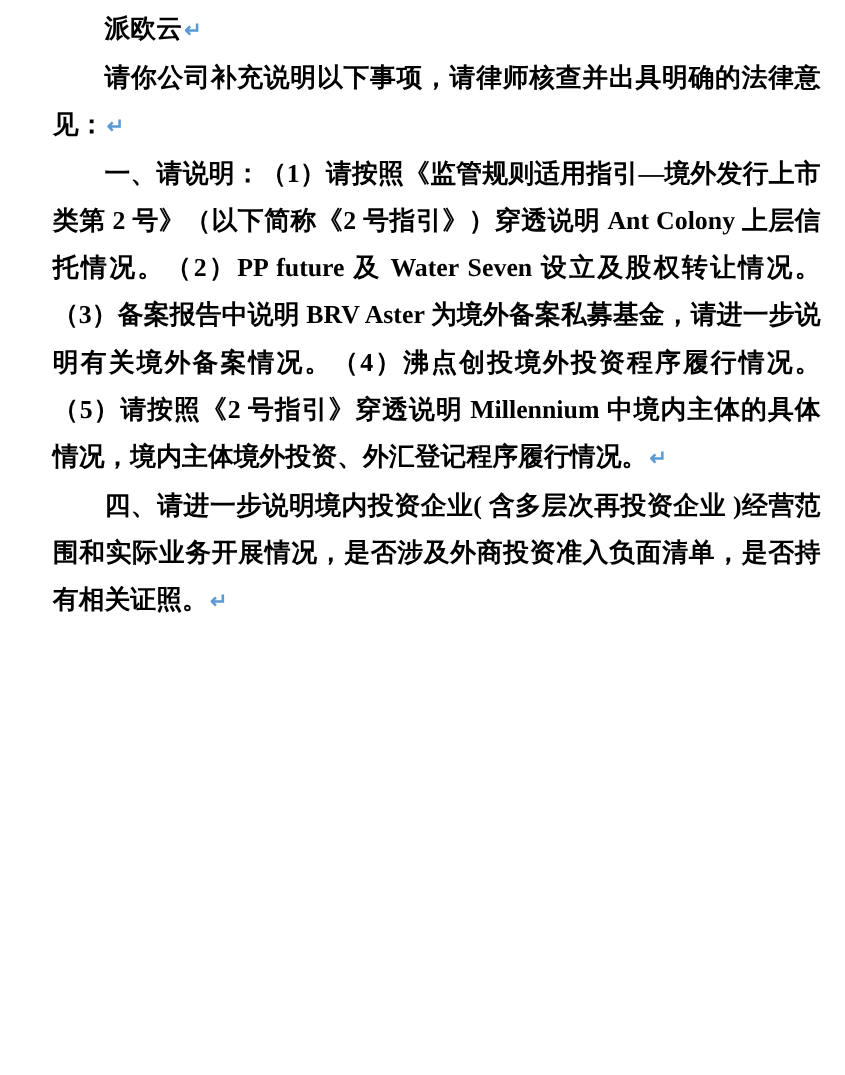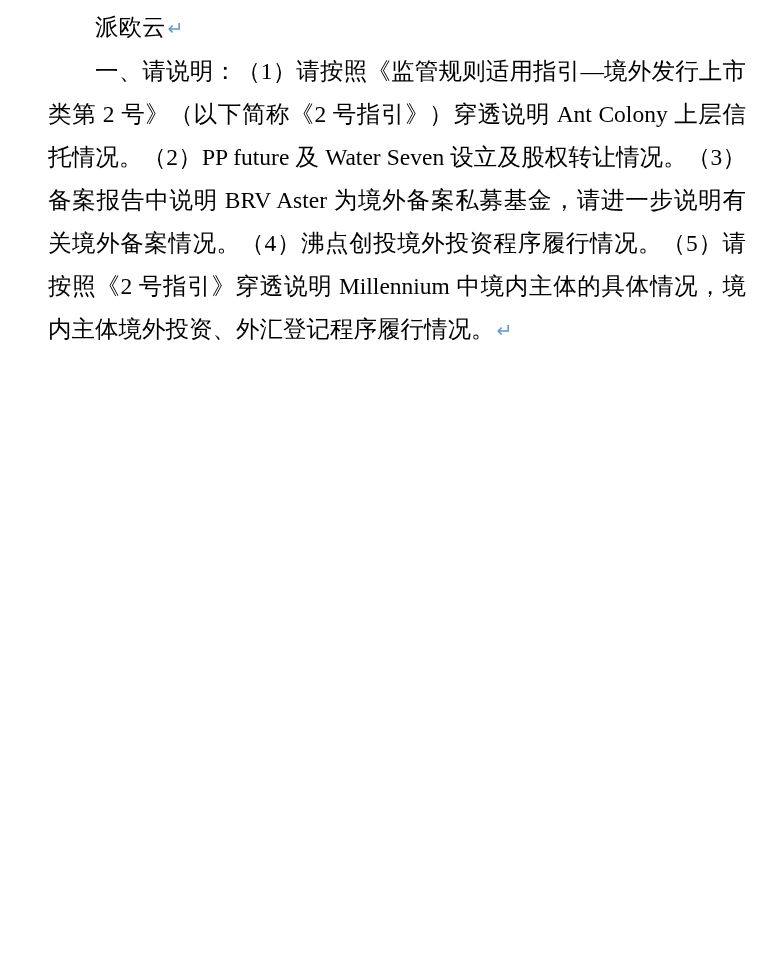--- a/index.html
+++ b/index.html
@@ -24,20 +24,21 @@
   }
   .doc-body {
     font-size: 23.5px;
     line-height: 43px;
   }
   .para {
     margin: 0 0 0 0;
     text-align: justify;
     text-justify: inter-ideograph;
     word-break: break-word;
+    font-weight: bold;
   }
   .indent {
     text-indent: 2em;
   }
   .pilcrow {
     color: #5b9bd5;
     font-family: "Liberation Sans", sans-serif;
     font-size: 19px;
     vertical-align: baseline;
     padding-left: 2px;
@@ -45,20 +46,22 @@
   }
 </style>
 </head>
 <body>
 
 <div class="page">
   <div class="doc-body">
 
     <p class="para indent"><span>派欧云</span><span class="pilcrow">↵</span></p>
 
+    <p class="para indent"><span>请你公司补充说明以下事项，请律师核查并出具明确的法律意见：</span><span class="pilcrow">↵</span></p>
 
     <p class="para indent"><span>一、请说明：（1）请按照《监管规则适用指引—境外发行上市类第 2 号》（以下简称《2 号指引》）穿透说明 Ant Colony 上层信托情况。（2）PP future 及 Water Seven 设立及股权转让情况。（3）备案报告中说明 BRV  Aster 为境外备案私募基金，请进一步说明有关境外备案情况。（4）沸点创投境外投资程序履行情况。（5）请按照《2 号指引》穿透说明 Millennium 中境内主体的具体情况，境内主体境外投资、外汇登记程序履行情况。</span><span class="pilcrow">↵</span></p>
 
 
 
+    <p class="para indent"><span>四、请进一步说明境内投资企业( 含多层次再投资企业 )经营范围和实际业务开展情况，是否涉及外商投资准入负面清单，是否持有相关证照。</span><span class="pilcrow">↵</span></p>
 
   </div>
 </div>
 
 </body></html>

